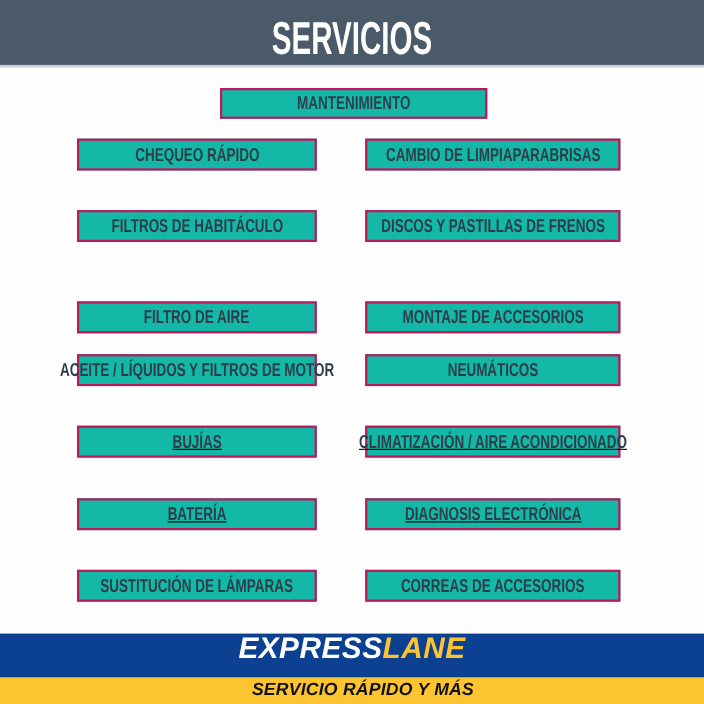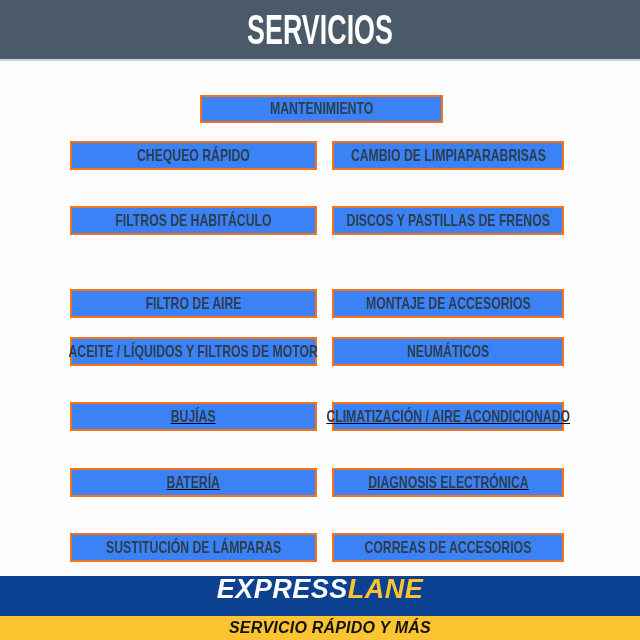--- a/index.html
+++ b/index.html
@@ -13,58 +13,57 @@
   }
 
   
   .header {
     position: absolute;
     top: 0; left: 0; right: 0;
     height: 59px;
     background: #4b5a68;
     border-bottom: 2px solid #ccd1d5;
     display: flex;
-    align-items: center;
+    align-items: flex-end;
     justify-content: center;
   }
   .title-text {
     display: inline-block;
     color: #ffffff;
     font-size: 42px;
     font-weight: 800;
     letter-spacing: 0px;
     transform: scaleX(0.64);
     transform-origin: center;
     white-space: nowrap;
   }
 
   
   .svc-box {
     position: absolute;
     height: 29px;
-    background: #3b82f6;
-    border: 2px solid #f97316;
+    background: #14b8a6;
+    border: 2px solid #be185d;
     box-sizing: border-box;
     display: flex;
     align-items: center;
     justify-content: center;
     overflow: visible;
-    margin-top: 15px;
   }
   .svc-label {
     display: inline-block;
     color: #2e3d4c;
     font-size: 17px;
     font-weight: bold;
     white-space: nowrap;
     transform: scaleX(0.72);
     transform-origin: center;
   }
   .box-top { left: 200px; top: 80px; width: 243px; height: 28px; }
-  .col-l { left: 70px;  width: 247px; }
+  .col-l { left: 70px;  width: 218px; }
   .col-r { left: 332px; width: 232px; }
   .row-0 { top: 126px; }
   .row-1 { top: 191px; text-align: right; }
   .row-2 { top: 274px; }
   .row-3 { top: 322px; }
   .row-4 { top: 387px; text-decoration: underline; }
   .row-5 { top: 453px; text-decoration: underline; }
   .row-6 { top: 518px; }
 
   

